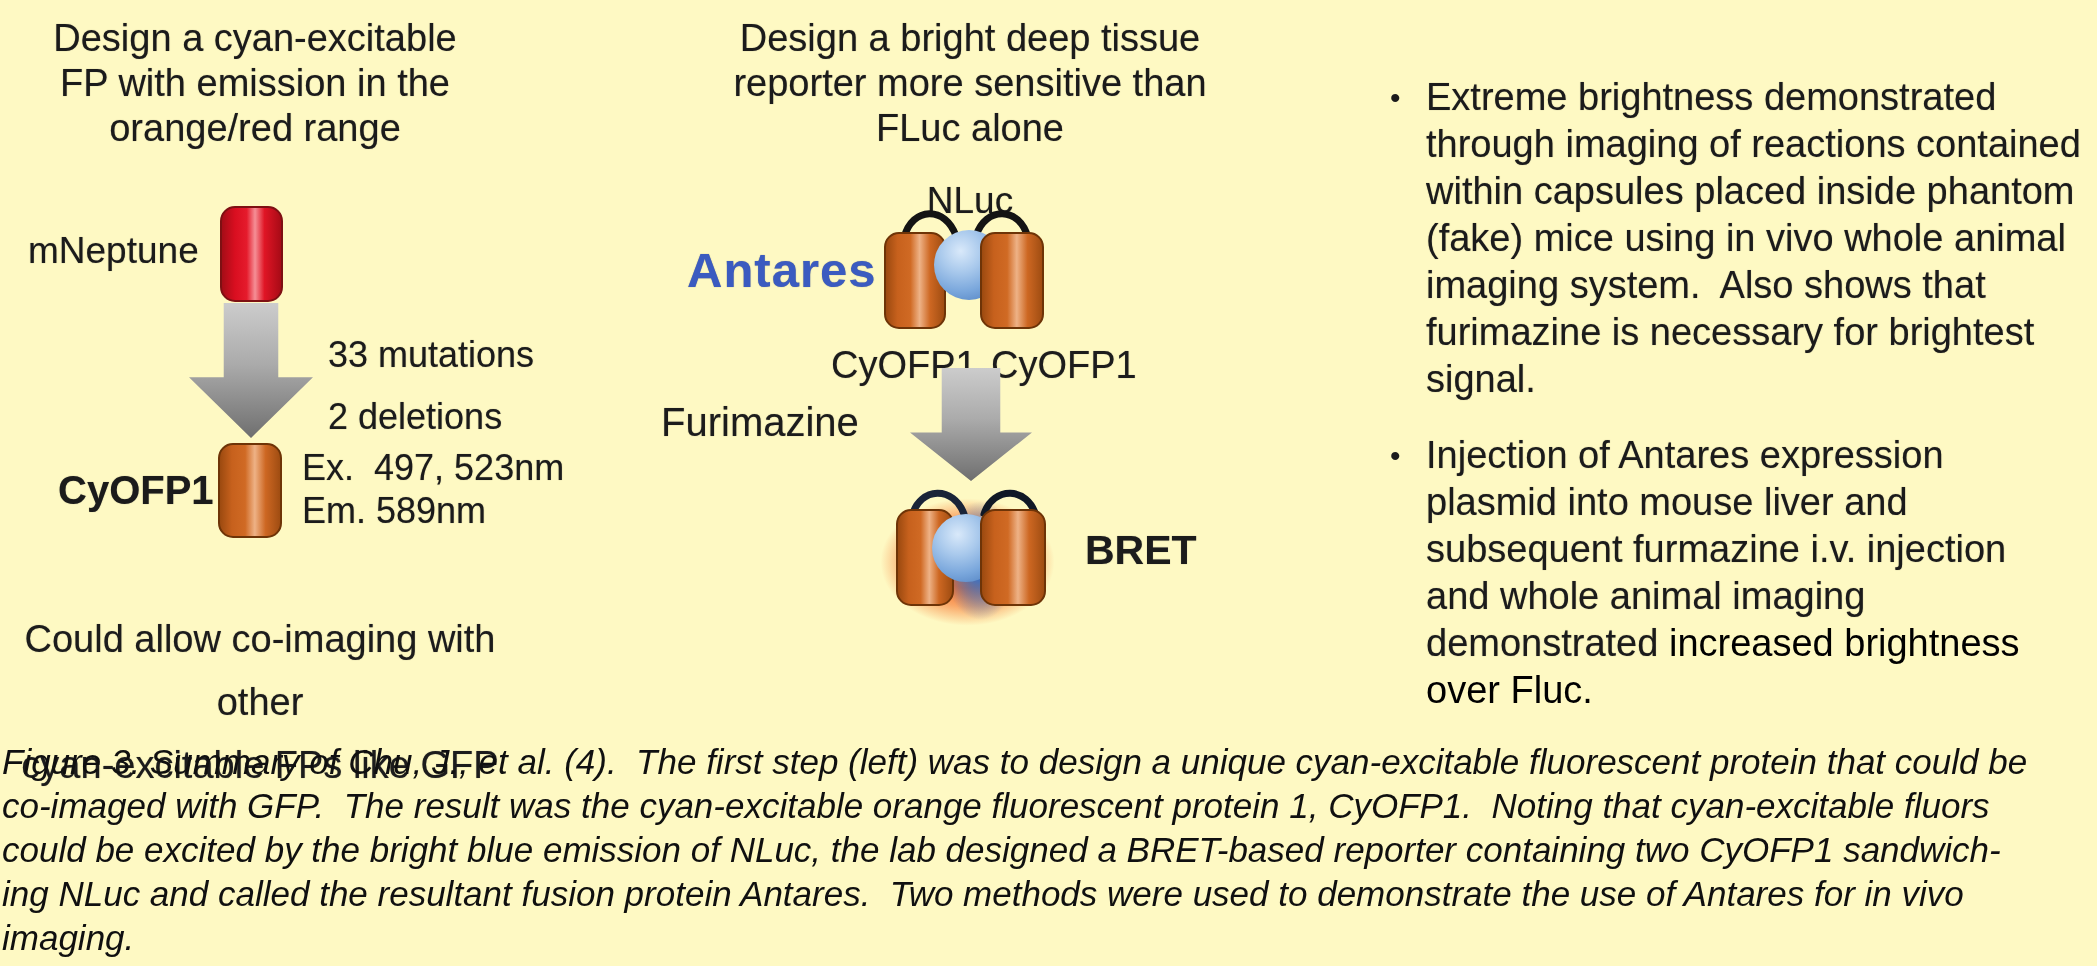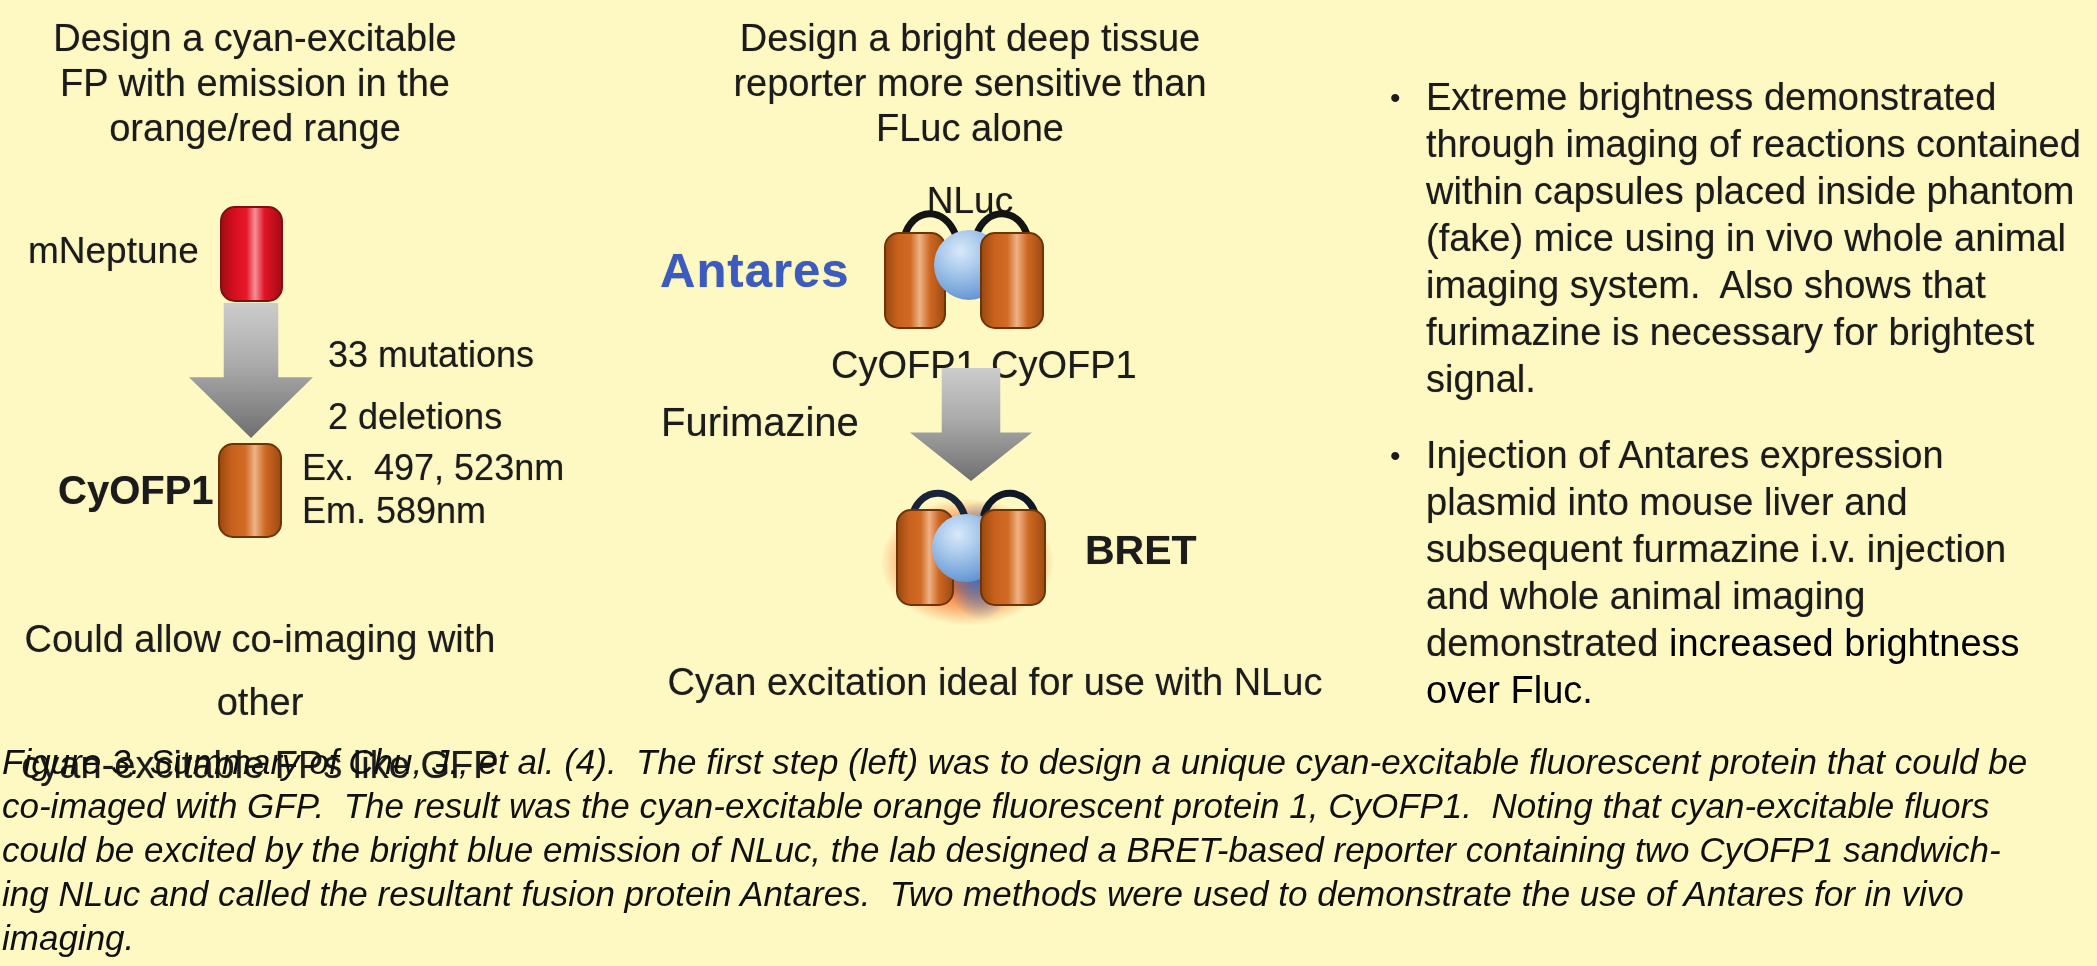--- a/index.html
+++ b/index.html
@@ -57,21 +57,21 @@
   .bullet-text{font-size:38px;line-height:47px;color:#1b1b1b;}
   .crisp{color:#000;text-shadow:none;}
 
   
   #figure-caption{
     left:2px;top:740px;width:2092px;
     font-size:35px;line-height:44px;font-style:italic;color:#101010;
   }
 
   .bold{font-weight:bold;}
-  .blue{color:#3b5bc0;}
+  .blue{color:#3b5bc0;margin-left:27px;}
   .center{text-align:center;margin-top:8px;}
 </style>
 </head>
 <body>
 
 <div id="canvas">
 
   <div id="panel-left" class="panel">
     <div class="abs panel-title pre soft" style="left:20px;top:16px;width:470px;">Design a cyan-excitable
 FP with emission in the
@@ -131,21 +131,20 @@
         <path d="M12,30 C20,0 54,0 64,28" fill="none" stroke="#1a2438" stroke-width="7" stroke-linecap="round"></path>
         <path d="M84,28 C93,0 128,0 136,30" fill="none" stroke="#101826" stroke-width="7" stroke-linecap="round"></path>
       </svg>
       <div class="abs cyl cyl-orange" style="left:46px;top:33px;width:58px;height:97px;z-index:3;"></div>
       <div class="abs sphere" style="left:82px;top:38px;width:68px;height:68px;z-index:4;"></div>
       <div class="abs cyl cyl-orange" style="left:130px;top:33px;width:66px;height:97px;z-index:5;"></div>
     </div>
 
     <div class="abs bold soft" style="left:465px;top:527px;font-size:41px;">BRET</div>
 
-    <div class="abs center soft" style="left:45px;top:653px;width:660px;font-size:38px;">Cyan excitation ideal for use with NLuc</div>
   </div>
 
   <div id="panel-right" class="panel">
     <div class="bullet-row" style="top:0;">
       <span class="bullet-marker">•</span>
       <div class="bullet-text pre soft">Extreme brightness demonstrated
 through imaging of reactions contained
 within capsules placed inside phantom
 (fake) mice using in vivo whole animal
 imaging system.  Also shows that

